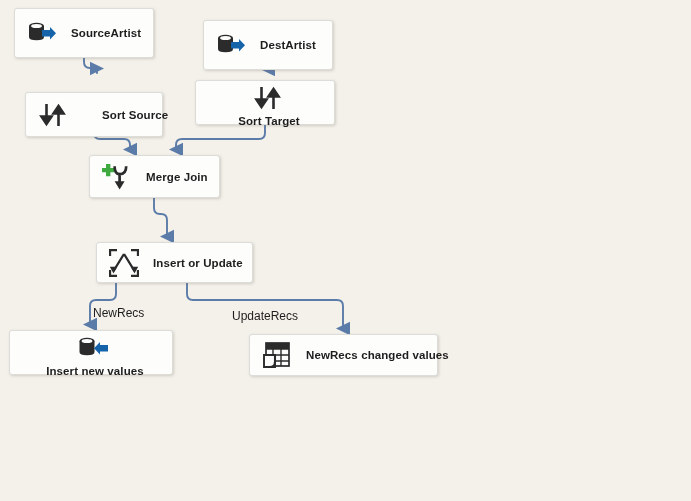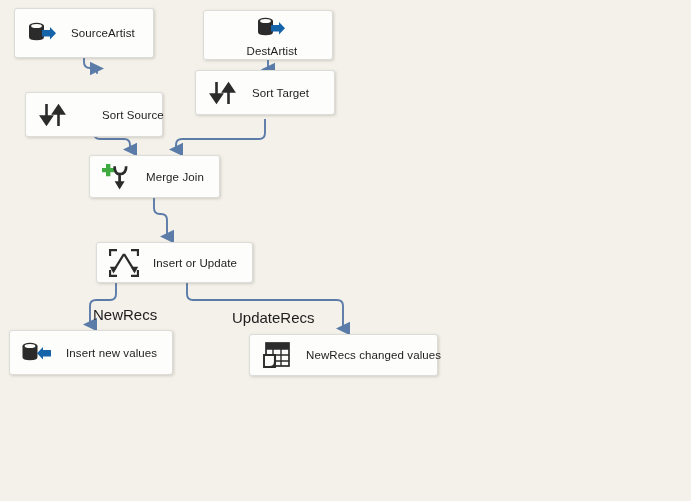--- a/index.html
+++ b/index.html
@@ -29,41 +29,42 @@
   .node {
     position: absolute;
     background: #fdfdfc;
     border: 1px solid #dcdcd8;
     border-radius: 3px;
     box-sizing: border-box;
     display: flex;
     align-items: center;
     box-shadow: 1px 1px 3px rgba(120,115,105,0.28);
     z-index: 3;
+    font-weight: bold;
   }
   .node .ico {
     flex: 0 0 auto;
     width: 34px;
     height: 34px;
     margin-left: 10px;
     margin-right: 4px;
     display: flex;
     align-items: center;
     justify-content: center;
   }
   .node .lbl {
     font-size: 11.5px;
     color: #1d1d1d;
     white-space: nowrap;
     margin-left: 8px;
     letter-spacing: 0.1px;
   }
   .wire-label {
     position: absolute;
-    font-size: 15px;
+    font-size: 12px;
     color: #1d1d1d;
     white-space: nowrap;
     z-index: 4;
   }
 </style>
 </head>
 <body>
 
 <div id="canvas">
 
@@ -96,21 +97,21 @@
       <svg width="30" height="26" viewBox="0 0 30 26">
         <ellipse cx="9.5" cy="6" rx="7.5" ry="3.2" fill="#2b2b2b"></ellipse>
         <path d="M2,6 L2,17 Q2,20.3 9.5,20.3 Q17,20.3 17,17 L17,6 Z" fill="#2b2b2b"></path>
         <ellipse cx="9.5" cy="6" rx="5.4" ry="2.1" fill="#fdfdfc"></ellipse>
         <path d="M15,13.3 L15,10 L23,10 L23,7 L29,13.3 L23,19.6 L23,16.6 L15,16.6 Z" fill="#1563a9"></path>
       </svg>
     </span>
     <span class="lbl">SourceArtist</span>
   </div>
 
-  <div class="node" style="left:203px; top:10px; width:130px; height:50px;flex-direction:column;">
+  <div class="node" style="left:203px; top:20px; width:130px; height:50px;">
     <span class="ico">
       <svg width="30" height="26" viewBox="0 0 30 26">
         <ellipse cx="9.5" cy="6" rx="7.5" ry="3.2" fill="#2b2b2b"></ellipse>
         <path d="M2,6 L2,17 Q2,20.3 9.5,20.3 Q17,20.3 17,17 L17,6 Z" fill="#2b2b2b"></path>
         <ellipse cx="9.5" cy="6" rx="5.4" ry="2.1" fill="#fdfdfc"></ellipse>
         <path d="M15,13.3 L15,10 L23,10 L23,7 L29,13.3 L23,19.6 L23,16.6 L15,16.6 Z" fill="#1563a9"></path>
       </svg>
     </span>
     <span class="lbl">DestArtist</span>
   </div>
@@ -118,21 +119,21 @@
   <div class="node" style="left:25px; top:92px; width:138px; height:45px;gap:20px;">
     <span class="ico">
       <svg width="28" height="26" viewBox="0 0 28 26">
         <path d="M7.5,2 L7.5,18 M7.5,22 L2.5,14.5 L12.5,14.5 Z" stroke="#2b2b2b" stroke-width="2.6" fill="#2b2b2b"></path>
         <path d="M19.5,24 L19.5,8 M19.5,4 L24.5,11.5 L14.5,11.5 Z" stroke="#2b2b2b" stroke-width="2.6" fill="#2b2b2b"></path>
       </svg>
     </span>
     <span class="lbl">Sort Source</span>
   </div>
 
-  <div class="node" style="left:195px; top:70px; width:140px; height:45px;">
+  <div class="node" style="left:195px; top:80px; width:140px; height:45px;flex-direction:column;">
     <span class="ico">
       <svg width="28" height="26" viewBox="0 0 28 26">
         <path d="M7.5,2 L7.5,18 M7.5,22 L2.5,14.5 L12.5,14.5 Z" stroke="#2b2b2b" stroke-width="2.6" fill="#2b2b2b"></path>
         <path d="M19.5,24 L19.5,8 M19.5,4 L24.5,11.5 L14.5,11.5 Z" stroke="#2b2b2b" stroke-width="2.6" fill="#2b2b2b"></path>
       </svg>
     </span>
     <span class="lbl">Sort Target</span>
   </div>
 
   <div class="node" style="left:89px; top:155px; width:131px; height:43px;text-align:right;">
@@ -152,21 +153,21 @@
       <svg width="30" height="28" viewBox="0 0 30 28">
         <path d="M1,7 L1,1 L8,1 M22,1 L29,1 L29,7 M29,21 L29,27 L22,27 M8,27 L1,27 L1,21" stroke="#2b2b2b" stroke-width="2.3" fill="none"></path>
         <path d="M15,5 L4.5,22 M15,5 L25.5,22" stroke="#2b2b2b" stroke-width="2.3" fill="none"></path>
         <path d="M4.5,24.5 L0.8,17.8 L8.2,17.8 Z" fill="#2b2b2b"></path>
         <path d="M25.5,24.5 L21.8,17.8 L29.2,17.8 Z" fill="#2b2b2b"></path>
       </svg>
     </span>
     <span class="lbl">Insert or Update</span>
   </div>
 
-  <div class="node" style="left:9px; top:330px; width:164px; height:45px;">
+  <div class="node" style="left:9px; top:330px; width:164px; height:45px;flex-direction:column;">
     <span class="ico">
       <svg width="30" height="26" viewBox="0 0 30 26">
         <ellipse cx="8" cy="6" rx="7.5" ry="3.2" fill="#2b2b2b"></ellipse>
         <path d="M0.5,6 L0.5,17 Q0.5,20.3 8,20.3 Q15.5,20.3 15.5,17 L15.5,6 Z" fill="#2b2b2b"></path>
         <ellipse cx="8" cy="6" rx="5.4" ry="2.1" fill="#fdfdfc"></ellipse>
         <path d="M29,13.3 L29,10 L21,10 L21,7 L15,13.3 L21,19.6 L21,16.6 L29,16.6 Z" fill="#1563a9"></path>
       </svg>
     </span>
     <span class="lbl">Insert new values</span>
   </div>

